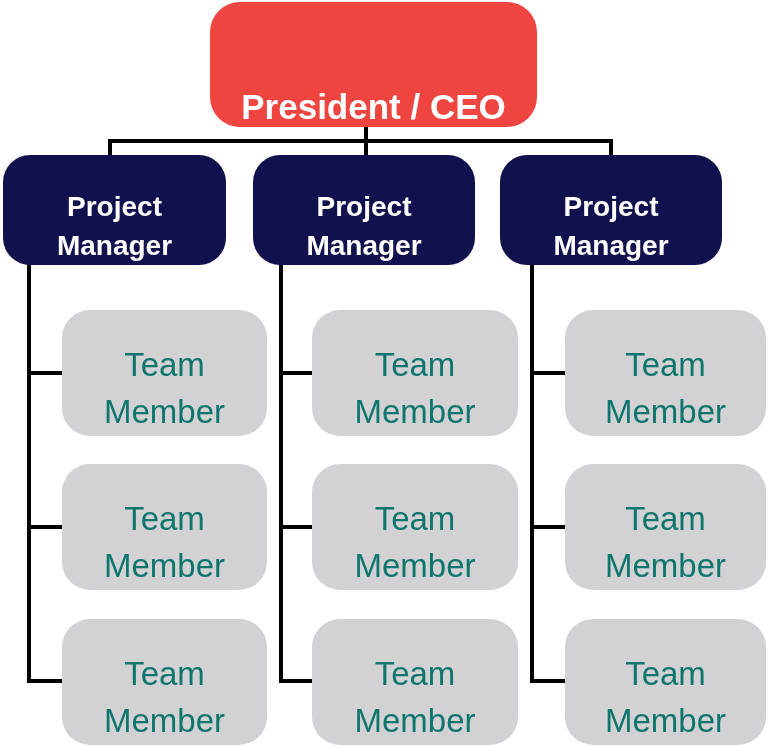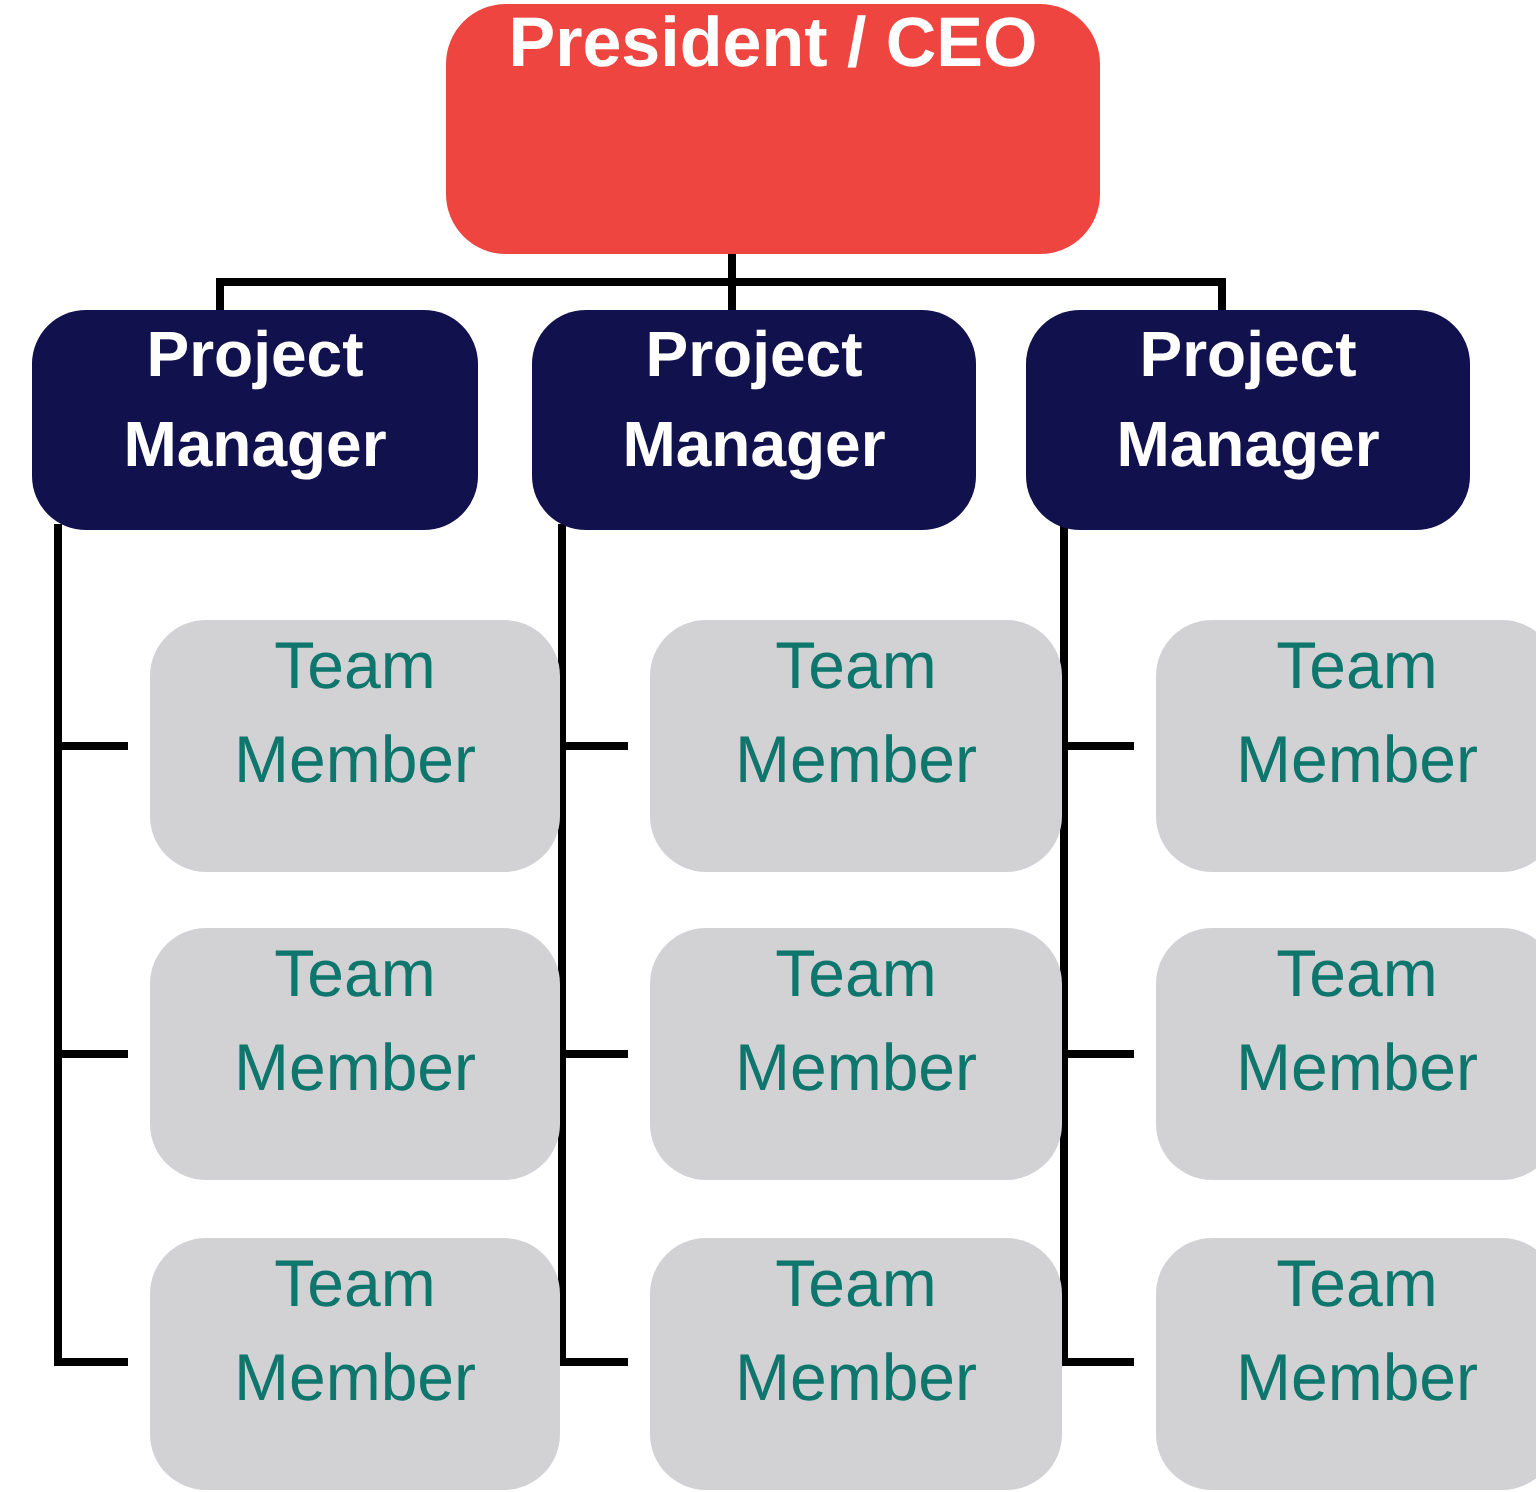--- a/index.html
+++ b/index.html
@@ -7,40 +7,39 @@
     position: relative;
     width: 768px;
     height: 746px;
     background: #ffffff;
     font-family: "Liberation Sans", sans-serif;
     overflow: hidden;
   }
   .box {
     position: absolute;
     display: flex;
-    align-items: flex-start;
+    align-items: flex-end;
     justify-content: center;
     text-align: center;
     box-sizing: border-box;
-    margin-left: 13px;
   }
   .box .box-label { display: block; }
   .president {
     background: #EE4540;
     border-radius: 30px;
     color: #ffffff;
     font-weight: bold;
     font-size: 35px;
   }
   .pm {
     background: #11114E;
     border-radius: 27px;
     color: #ffffff;
     font-weight: bold;
-    font-size: 32px;
+    font-size: 28px;
     line-height: 1.4;
   }
   .pm .box-label { width: 160px; }
   .team {
     background: #D2D2D4;
     border-radius: 28px;
     color: #0f766e;
     font-weight: normal;
     font-size: 33px;
     line-height: 1.42;

